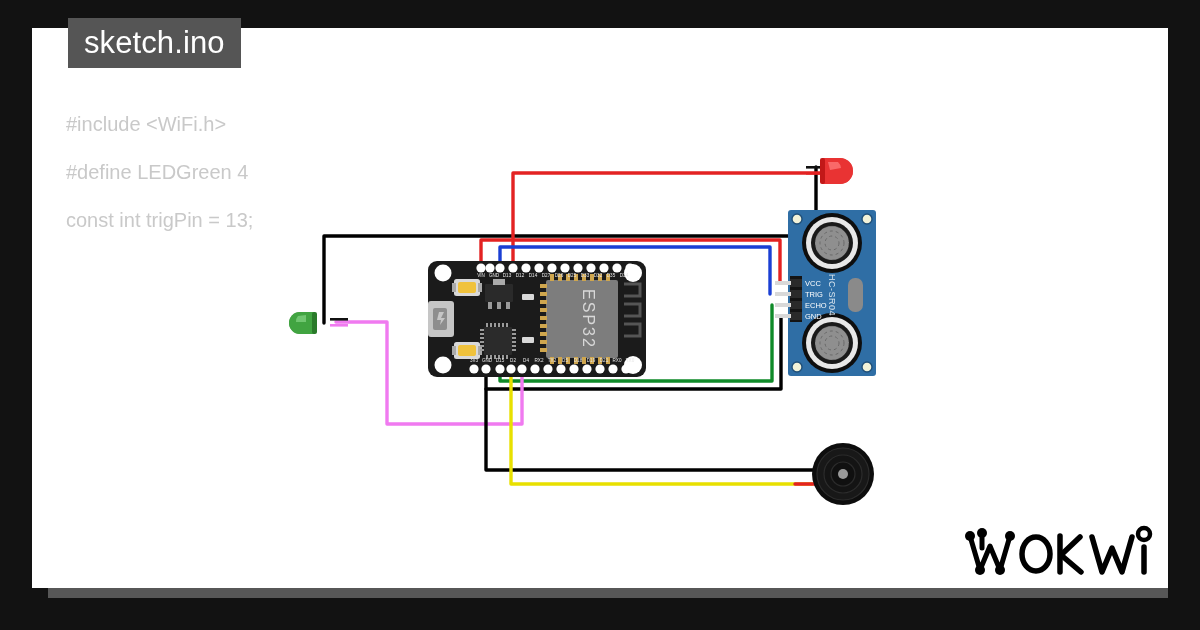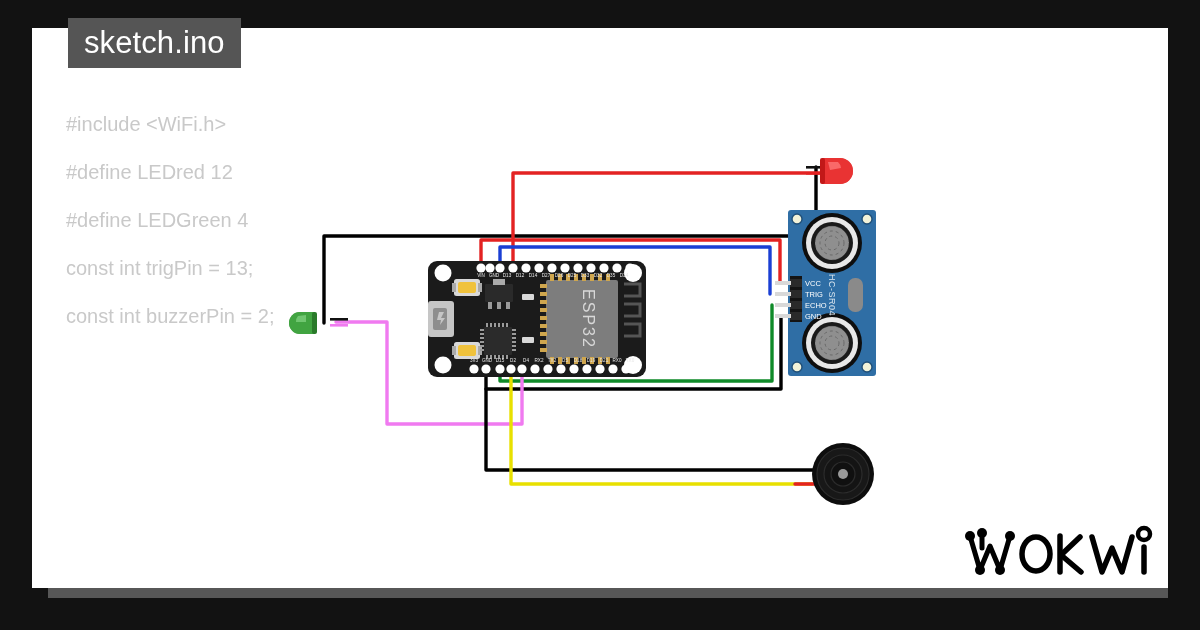--- a/index.html
+++ b/index.html
@@ -104,24 +104,22 @@
 <div id="root">
 
   <div class="shadow-plate"></div>
 
   <div class="canvas"></div>
 
   <div class="bottom-strip"></div>
 
   <div class="code">
     <div>#include &lt;WiFi.h&gt;</div>
-    <div>#define LEDred 12</div>
     <div>#define LEDGreen 4</div>
     <div>const int trigPin = 13;</div>
-    <div>const int buzzerPin = 2;</div>
   </div>
 
   <div class="diagram">
     <svg width="1200" height="630" viewBox="0 0 1200 630" xmlns="http://www.w3.org/2000/svg">
 
       <g fill="none" stroke-linecap="round" stroke-linejoin="round">
 
         <path d="M 324,323 L 324,236 L 816,236 L 816,167" stroke="#000000" stroke-width="3.4"></path>
 
         <path d="M 513,268 L 513,173 L 826,173" stroke="#e32222" stroke-width="3.4"></path>

